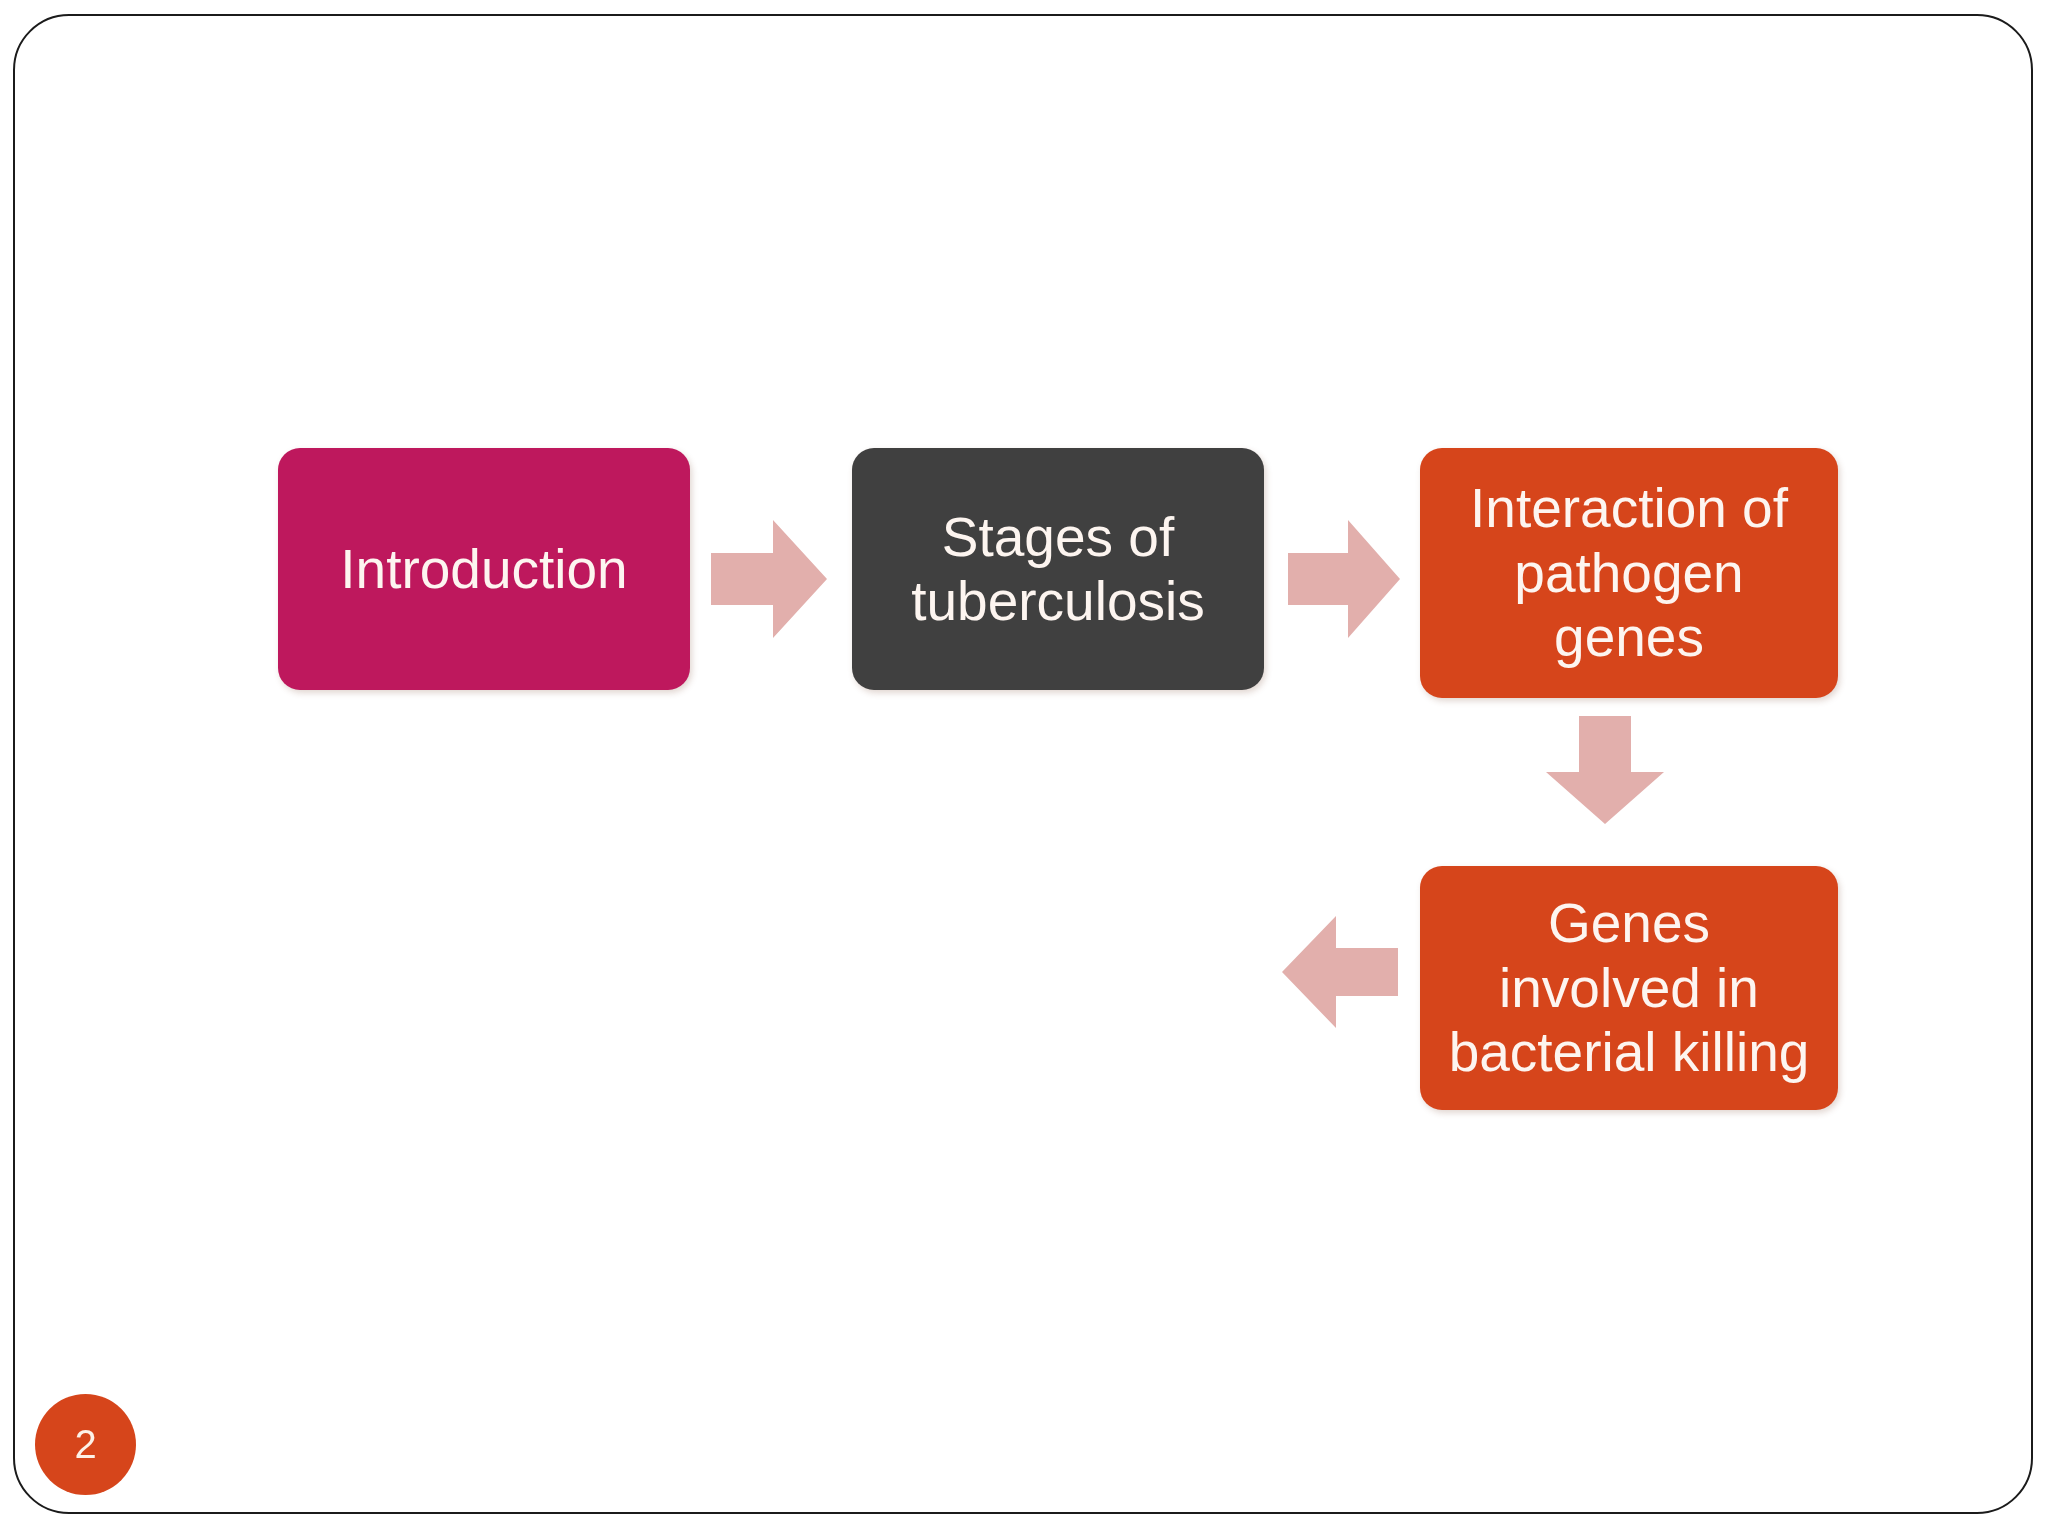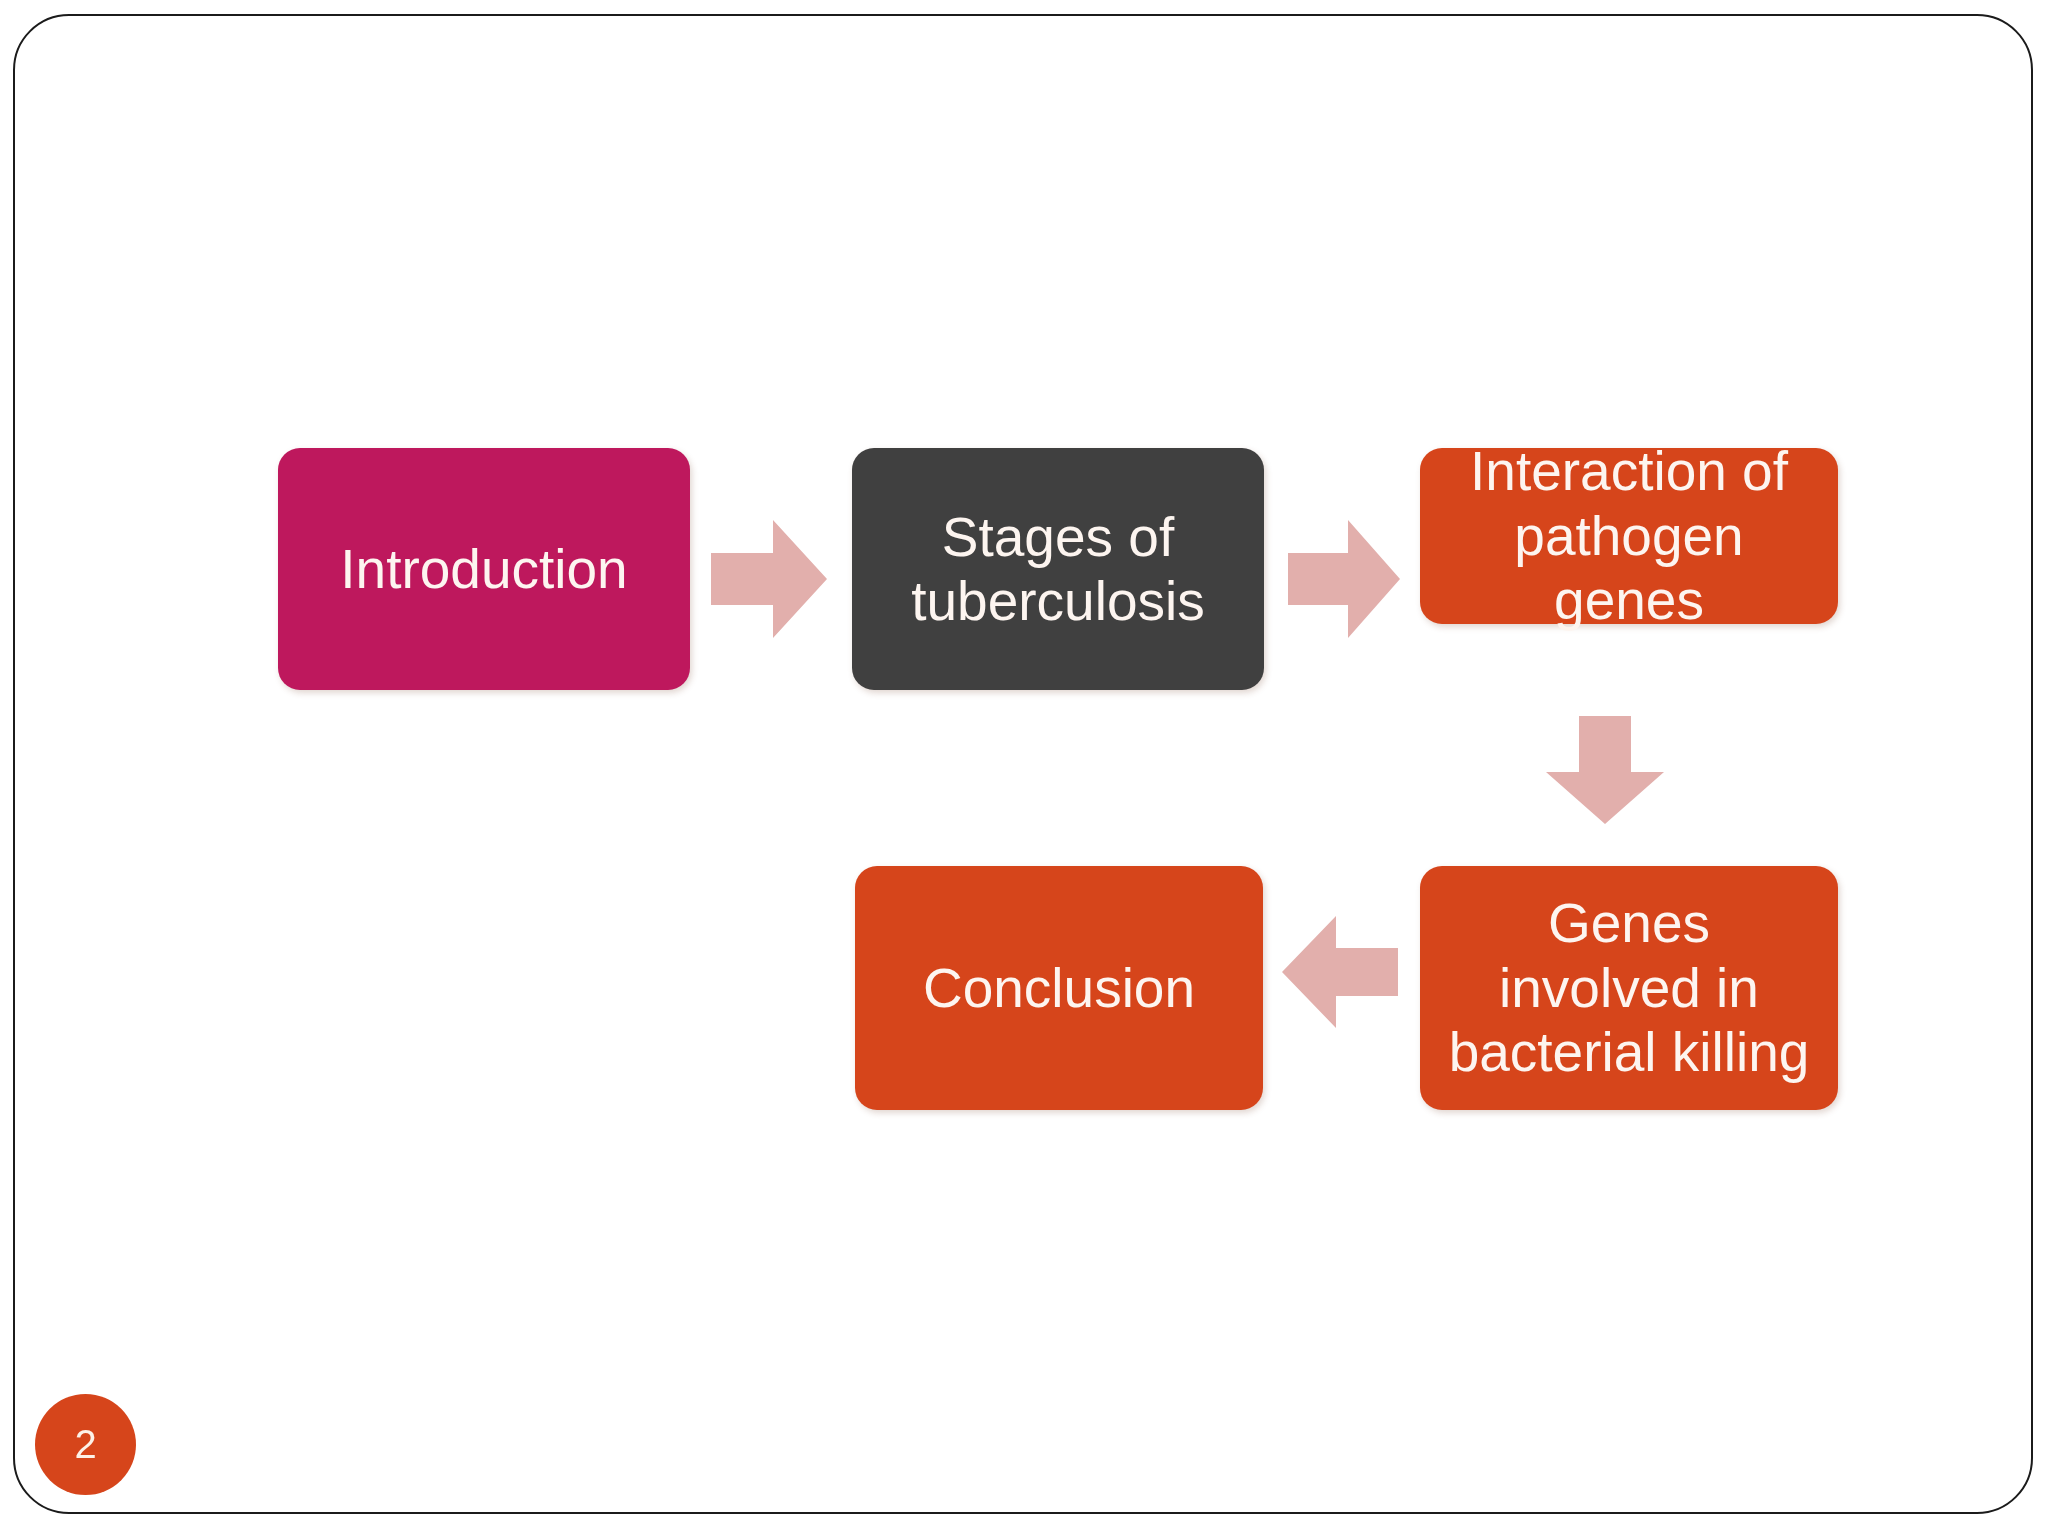--- a/index.html
+++ b/index.html
@@ -45,21 +45,21 @@
   }
   .flow-box .box-text {
     display: block;
     width: 100%;
     white-space: pre-line;
   }
 
   
   #box-introduction { left: 278px;  top: 448px;  width: 412px; height: 242px; font-size: 55px; }
   #box-stages       { left: 852px;  top: 448px;  width: 412px; height: 242px; font-size: 55px; }
-  #box-interaction  { left: 1420px; top: 448px;  width: 418px; height: 176px; font-size: 55px; }
+  #box-interaction  { left: 1420px; top: 448px;  width: 418px; height: 250px; font-size: 55px; }
   #box-conclusion   { left: 855px;  top: 866px;  width: 408px; height: 244px; font-size: 55px; }
   #box-genes        { left: 1420px; top: 866px;  width: 418px; height: 244px; font-size: 55px; }
 
   
   .arrow {
     position: absolute;
   }
   .arrow svg { display: block; width: 100%; height: 100%; }
 
   #arrow-intro-to-stages { left: 711px;  top: 520px; width: 116px; height: 118px; }
@@ -117,23 +117,20 @@
 pathogen
 genes</span>
   </div>
 
   <div class="arrow" id="arrow-inter-to-genes">
     <svg viewBox="0 0 118 108" preserveAspectRatio="none" aria-hidden="true">
       <polygon points="33,0 85,0 85,56 118,56 59,108 0,56 33,56" fill="#E2AFAC"></polygon>
     </svg>
   </div>
 
-  <div class="flow-box" id="box-conclusion" style="background: rgb(214, 69, 27); color: rgb(253, 245, 240);">
-    <span class="box-text">Conclusion</span>
-  </div>
 
   <div class="arrow" id="arrow-genes-to-concl">
     <svg viewBox="0 0 116 112" preserveAspectRatio="none" aria-hidden="true">
       <polygon points="116,32 54,32 54,0 0,56 54,112 54,80 116,80" fill="#E2AFAC"></polygon>
     </svg>
   </div>
 
   <div class="flow-box" id="box-genes" style="background: rgb(214, 69, 27); color: rgb(253, 245, 240);">
     <span class="box-text">Genes
 involved in

